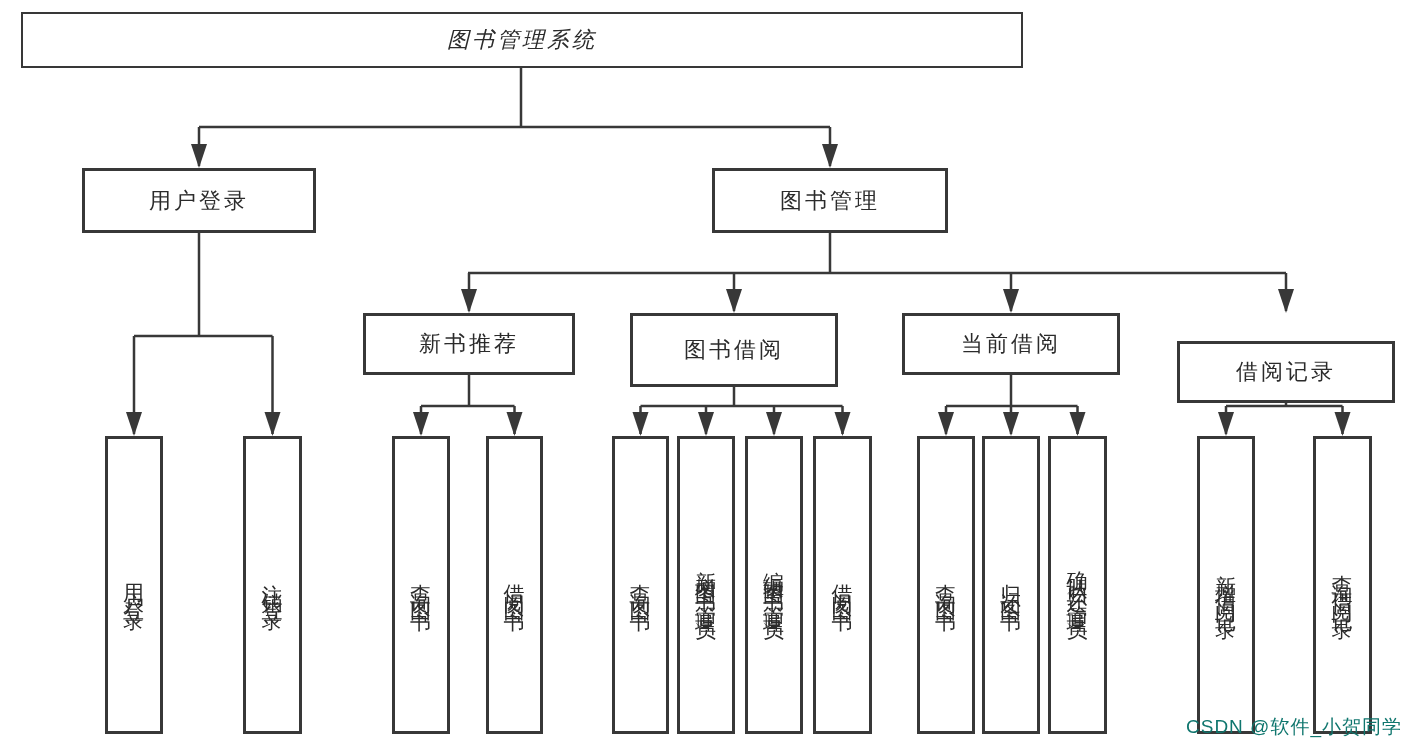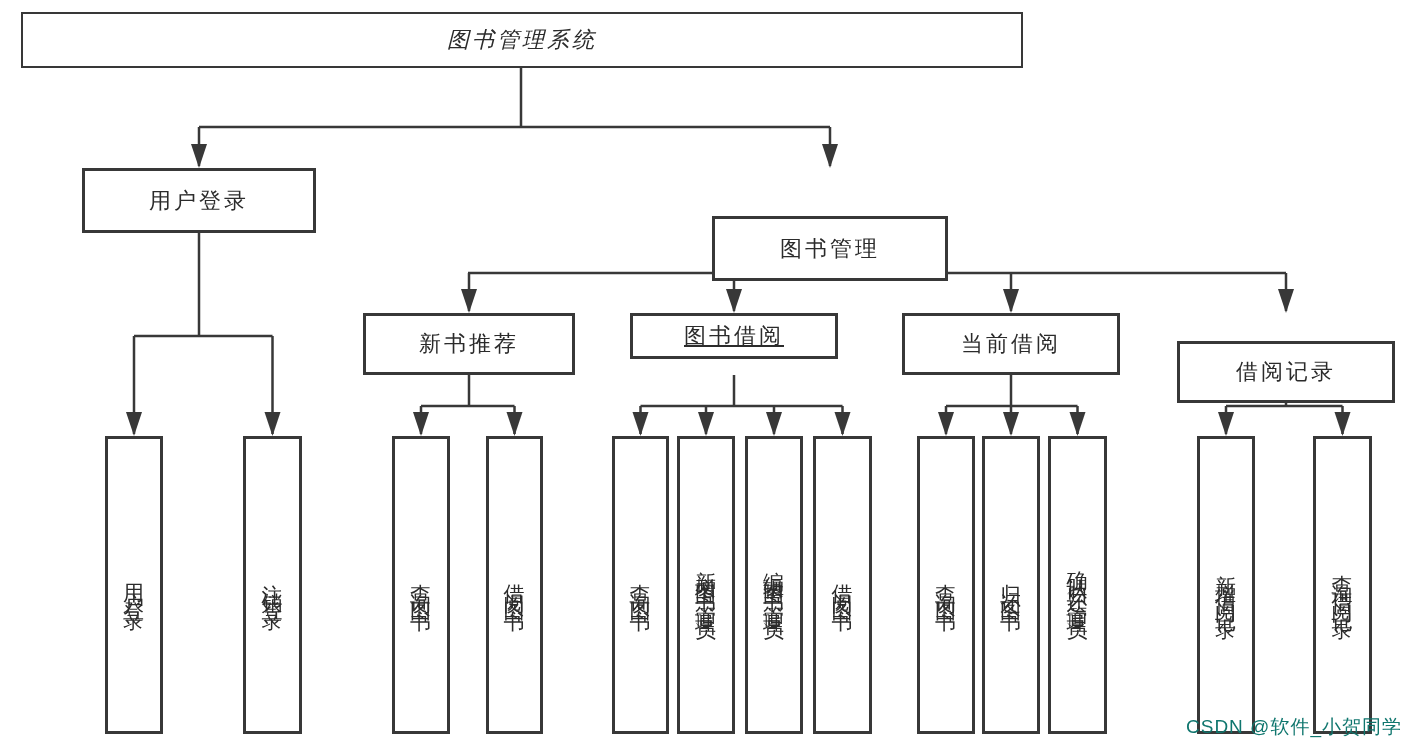--- a/index.html
+++ b/index.html
@@ -105,28 +105,28 @@
     </g>
   </svg>
 
   <div class="node root" style="left:21px; top:12px; width:1002px; height:56px;font-style:italic;">
     <span class="hlabel">图书管理系统</span>
   </div>
 
   <div class="node" style="left:82px; top:168px; width:234px; height:65px;">
     <span class="hlabel">用户登录</span>
   </div>
-  <div class="node" style="left:712px; top:168px; width:236px; height:65px;margin-top:48px;">
+  <div class="node" style="left:712px; top:168px; width:236px; height:65px;">
     <span class="hlabel">图书管理</span>
   </div>
 
   <div class="node" style="left:363px; top:313px; width:212px; height:62px;">
     <span class="hlabel">新书推荐</span>
   </div>
-  <div class="node" style="left:630px; top:313px; width:208px; height:46px;text-decoration:underline;">
+  <div class="node" style="left:630px; top:313px; width:208px; height:74px;">
     <span class="hlabel">图书借阅</span>
   </div>
   <div class="node" style="left:902px; top:313px; width:218px; height:62px;">
     <span class="hlabel">当前借阅</span>
   </div>
   <div class="node" style="left:1177px; top:313px; width:218px; height:62px;margin-top:28px;">
     <span class="hlabel">借阅记录</span>
   </div>
 
   <div class="node vbox" style="left:105px; top:436px;">

